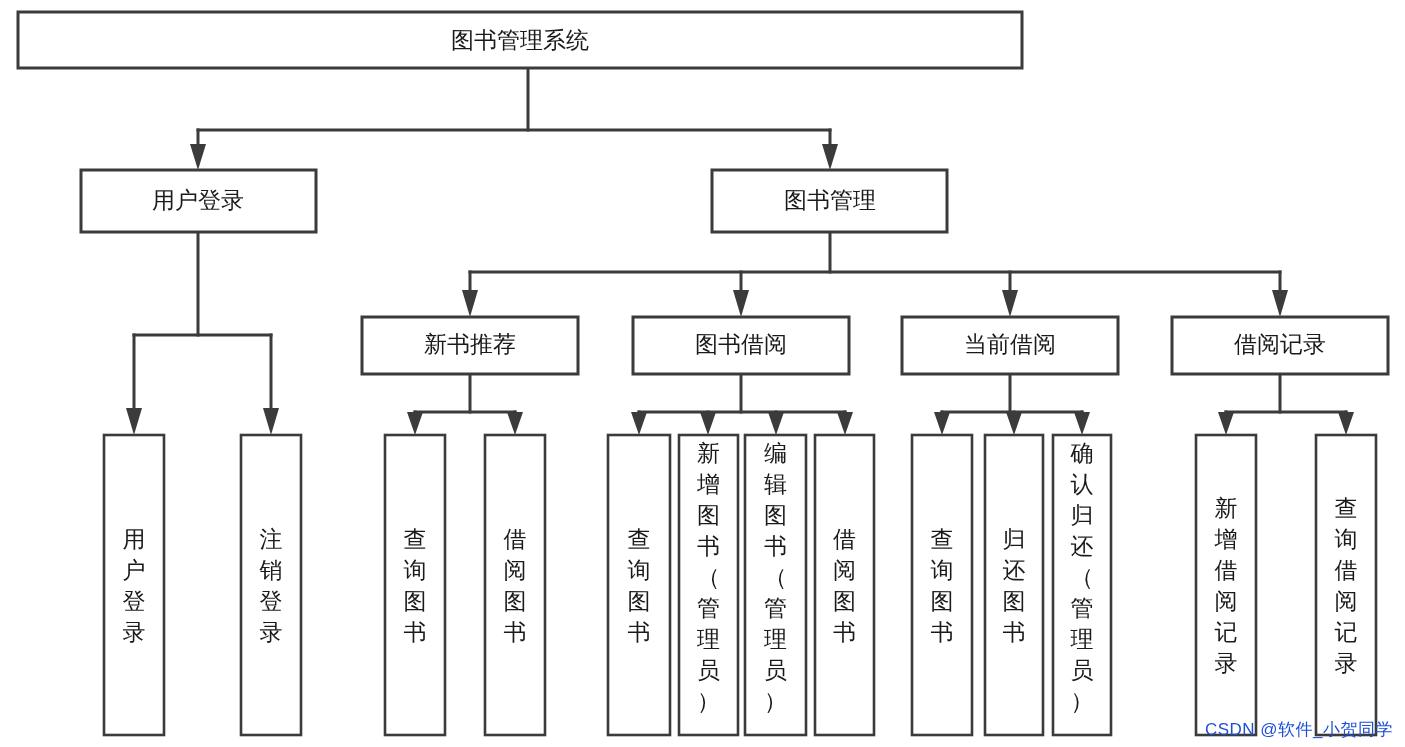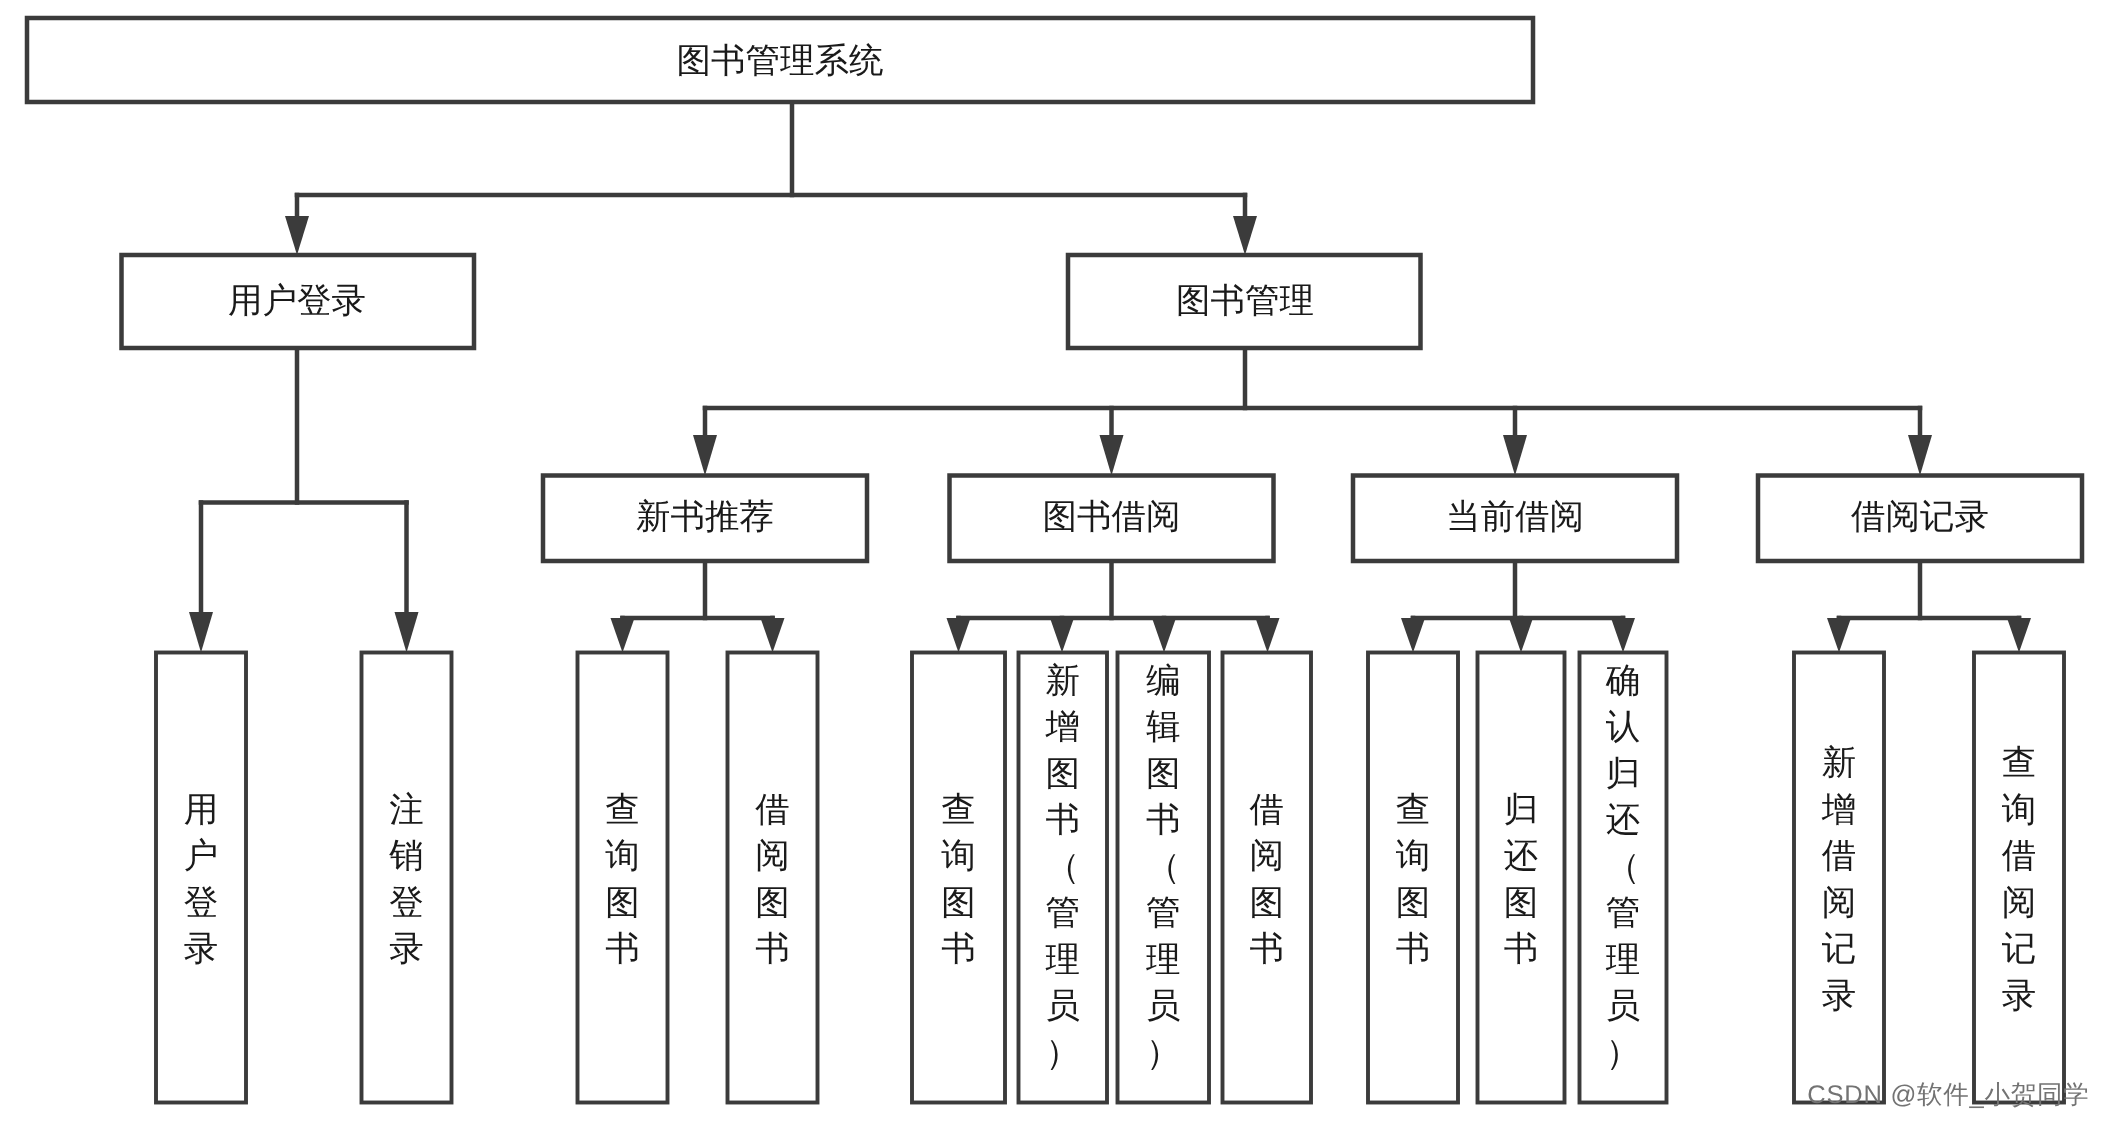--- a/index.html
+++ b/index.html
@@ -59,21 +59,21 @@
     font-size: 23px;
     fill: #1a1a1a;
     text-anchor: middle;
   }
   .watermark-text {
     position: absolute;
     right: 12px;
     bottom: 6px;
     font-family: "Liberation Sans", "DejaVu Sans", sans-serif;
     font-size: 17px;
-    color: #737373;
+    color: #1d4ed8;
     white-space: nowrap;
     letter-spacing: 0.5px;
     user-select: none;
   }
 </style>
 </head>
 <body>
 
 <div id="diagram-root">
 

